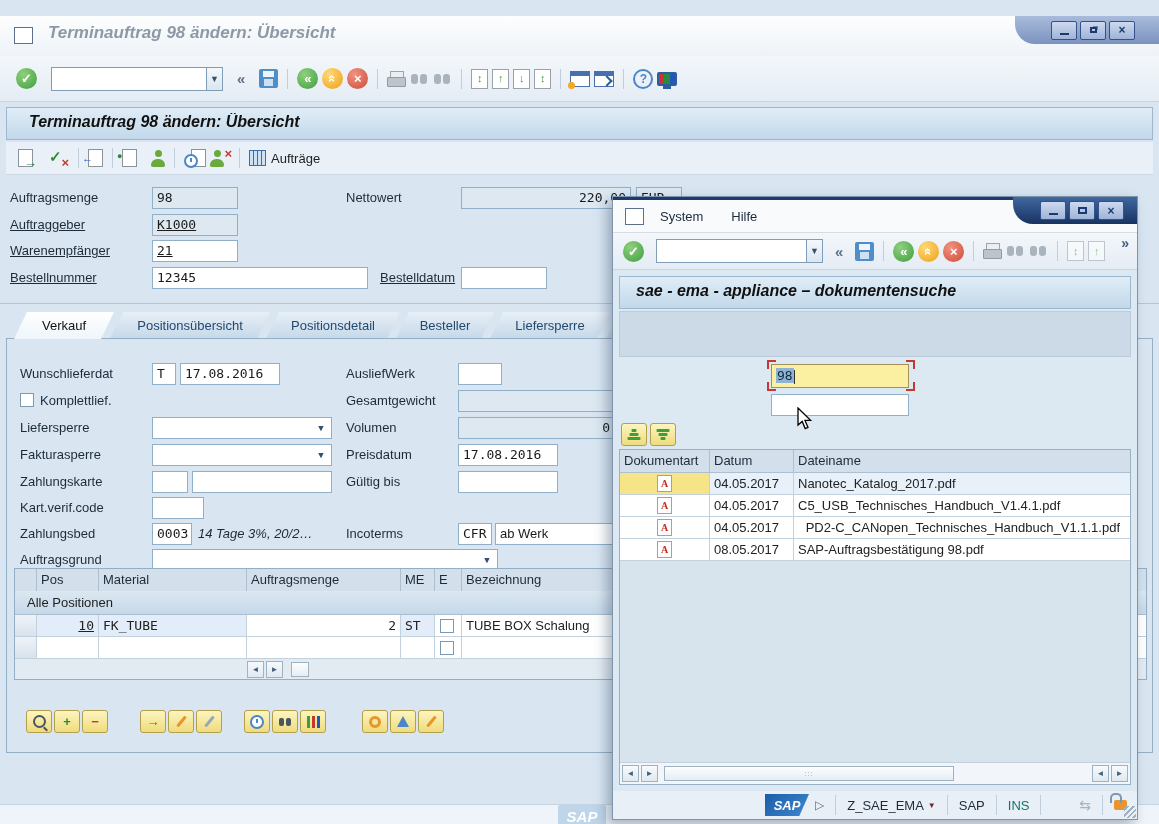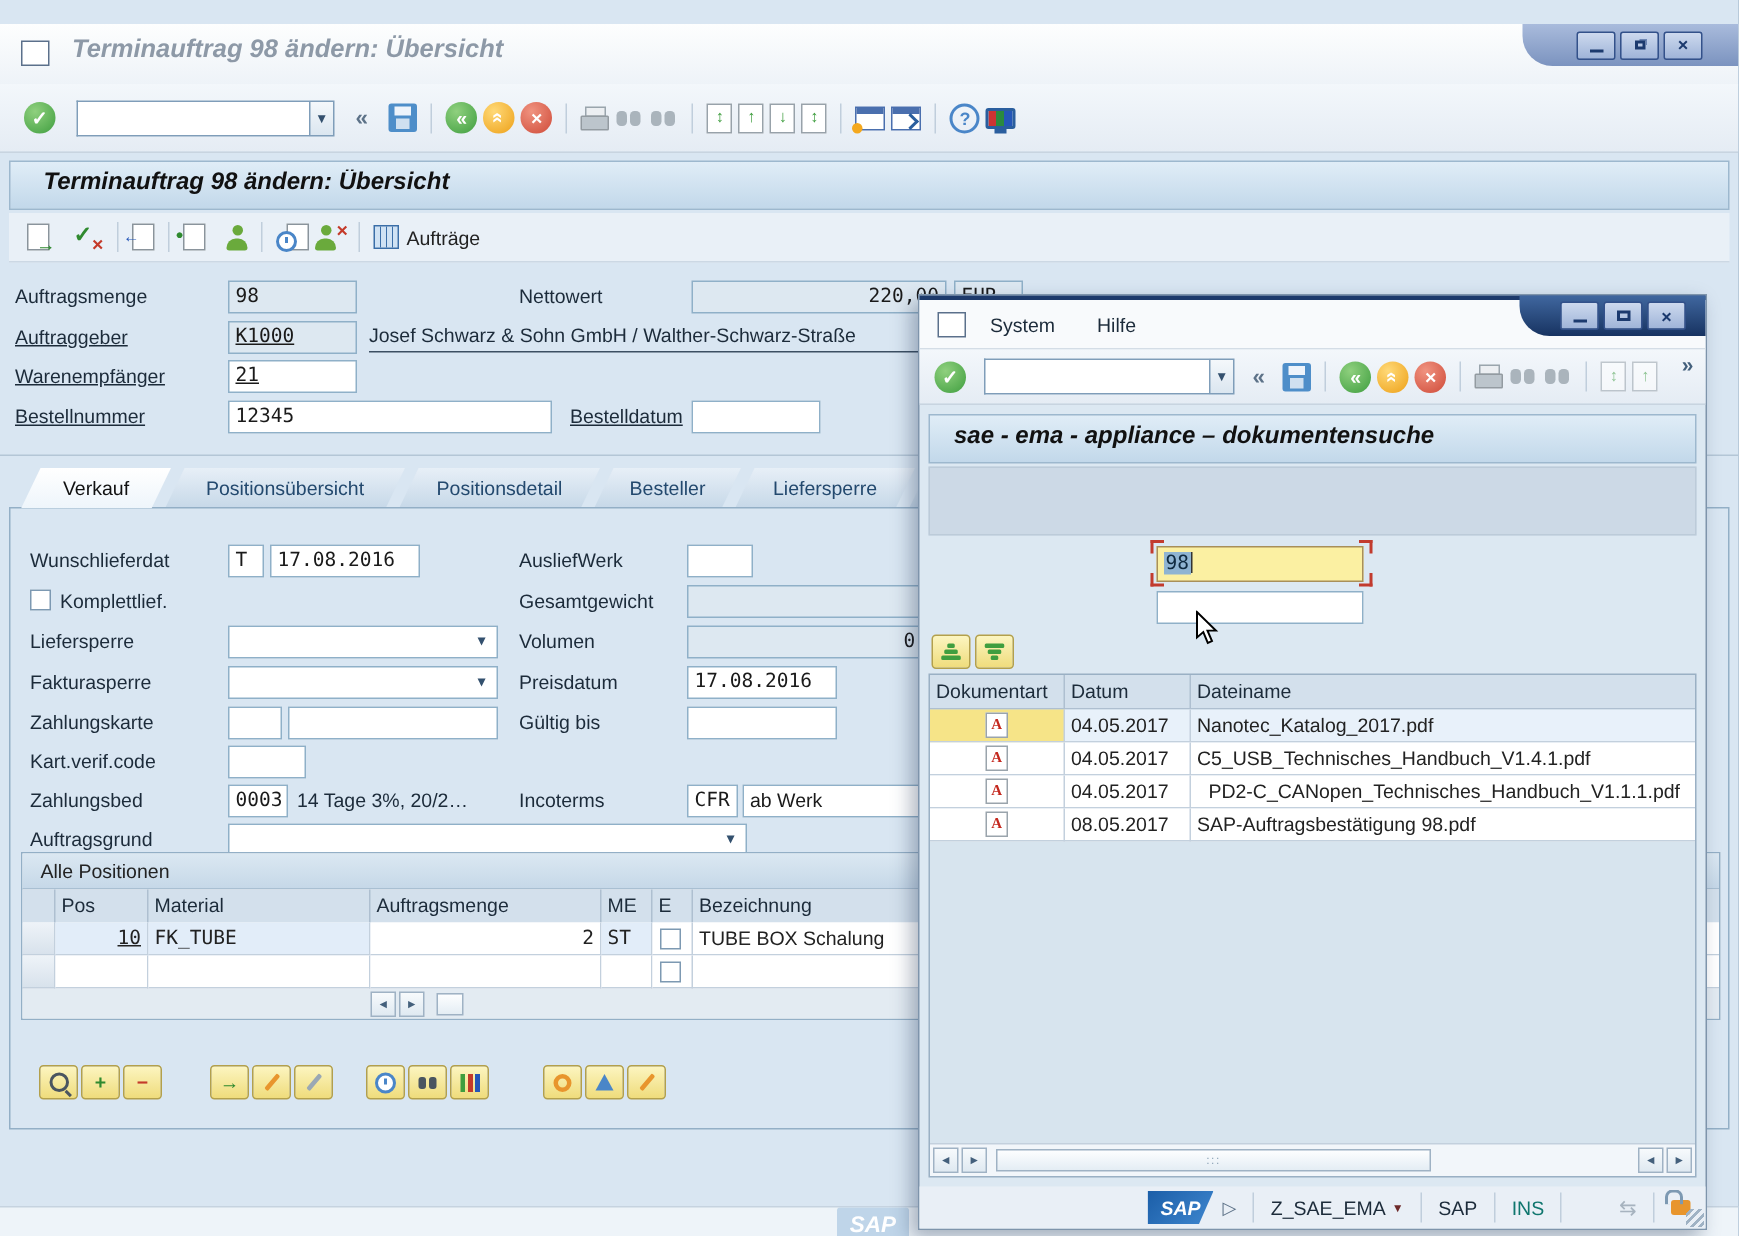--- a/index.html
+++ b/index.html
@@ -241,21 +241,20 @@
     </div>
 
     <span class="lbl" style="left:10px;top:171px;">Auftragsmenge</span>
     <span class="fld ro" style="left:152px;top:171px;width:86px;">98</span>
     <span class="lbl" style="left:346px;top:171px;">Nettowert</span>
     <span class="fld ro rt" style="left:461px;top:171px;width:170px;">220,00</span>
     <span class="fld ro" style="left:636px;top:171px;width:46px;">EUR</span>
 
     <span class="lbl lnk" style="left:10px;top:198px;">Auftraggeber</span>
     <span class="fld ro" style="left:152px;top:198px;width:86px;text-decoration:underline;">K1000</span>
-    <span class="lbl clip" style="left:246px;top:198px;width:412px;border-bottom:1px solid #3c4f62;height:20px;line-height:20px;">Josef Schwarz &amp; Sohn GmbH / Walther-Schwarz-Straße</span>
 
     <span class="lbl lnk" style="left:10px;top:224px;">Warenempfänger</span>
     <span class="fld" style="left:152px;top:224px;width:86px;text-decoration:underline;">21</span>
 
     <span class="lbl lnk" style="left:10px;top:251px;">Bestellnummer</span>
     <span class="fld" style="left:152px;top:251px;width:216px;">12345</span>
     <span class="lbl lnk" style="left:380px;top:251px;">Bestelldatum</span>
     <span class="fld" style="left:461px;top:251px;width:86px;"></span>
 
     <div class="abs" style="left:0;top:287px;width:1159px;height:1px;background:#b4c6d6;"></div>
@@ -300,46 +299,46 @@
     <span class="fld" style="left:152px;top:455px;width:36px;"></span>
     <span class="fld" style="left:192px;top:455px;width:140px;"></span>
     <span class="lbl" style="left:346px;top:455px;">Gültig bis</span>
     <span class="fld" style="left:458px;top:455px;width:100px;"></span>
 
     <span class="lbl" style="left:20px;top:481px;">Kart.verif.code</span>
     <span class="fld" style="left:152px;top:481px;width:52px;"></span>
 
     <span class="lbl" style="left:20px;top:507px;">Zahlungsbed</span>
     <span class="fld" style="left:152px;top:507px;width:40px;">0003</span>
-    <span class="lbl clip" style="left:198px;top:507px;width:142px;">14 Tage 3%, 20/2…</span>
+    <span class="lbl clip" style="left:198px;top:507px;width:142px;font-style:italic;">14 Tage 3%, 20/2…</span>
     <span class="lbl" style="left:346px;top:507px;">Incoterms</span>
     <span class="fld" style="left:458px;top:507px;width:34px;">CFR</span>
     <span class="fld" style="left:495px;top:507px;width:128px;font-family:'Liberation Sans',sans-serif;">
       <span>ab Werk</span>
     </span>
 
     <span class="lbl" style="left:20px;top:533px;">Auftragsgrund</span>
     <span class="fld" style="left:152px;top:533px;width:346px;">
       <span></span>
       <span class="ddarrow">▼</span>
     </span>
 
     <div class="abs" style="left:14px;top:552px;width:1131px;border:1px solid #93afc6;background:#fff;">
-      <div style="height:23px;background:linear-gradient(#dbe8f2,#c6d8e8);border-bottom:1px solid #a9bfd2;line-height:23px;padding-left:12px;">
-        <span>Alle Positionen</span>
-      </div>
       <div style="display:flex;height:22px;background:#d3e0ec;">
         <span class="hcell" style="width:22px;"></span>
         <span class="hcell" style="width:62px;">Pos</span>
         <span class="hcell" style="width:148px;">Material</span>
         <span class="hcell" style="width:154px;">Auftragsmenge</span>
         <span class="hcell" style="width:34px;">ME</span>
         <span class="hcell" style="width:27px;">E</span>
         <span class="hcell" style="flex:1;border-right:none;">Bezeichnung</span>
       </div>
+      <div style="height:23px;background:linear-gradient(#dbe8f2,#c6d8e8);border-bottom:1px solid #a9bfd2;line-height:23px;padding-left:12px;">
+        <span>Alle Positionen</span>
+      </div>
       <div style="display:flex;height:22px;">
         <span class="cell" style="width:22px;background:linear-gradient(#eef3f8,#d8e2ec);"></span>
         <span class="cell mono rt" style="width:62px;text-align:right;text-decoration:underline;background:#e2edf9;">10</span>
         <span class="cell mono" style="width:148px;background:#e2edf9;">FK_TUBE</span>
         <span class="cell mono" style="width:154px;text-align:right;">2</span>
         <span class="cell mono" style="width:34px;background:#e2edf9;">ST</span>
         <span class="cell" style="width:27px;position:relative;">
             <span class="cbx" style="left:5px;top:4px;"></span>
           </span>
         <span class="cell clip" style="flex:1;border-right:none;">TUBE BOX Schalung</span>

